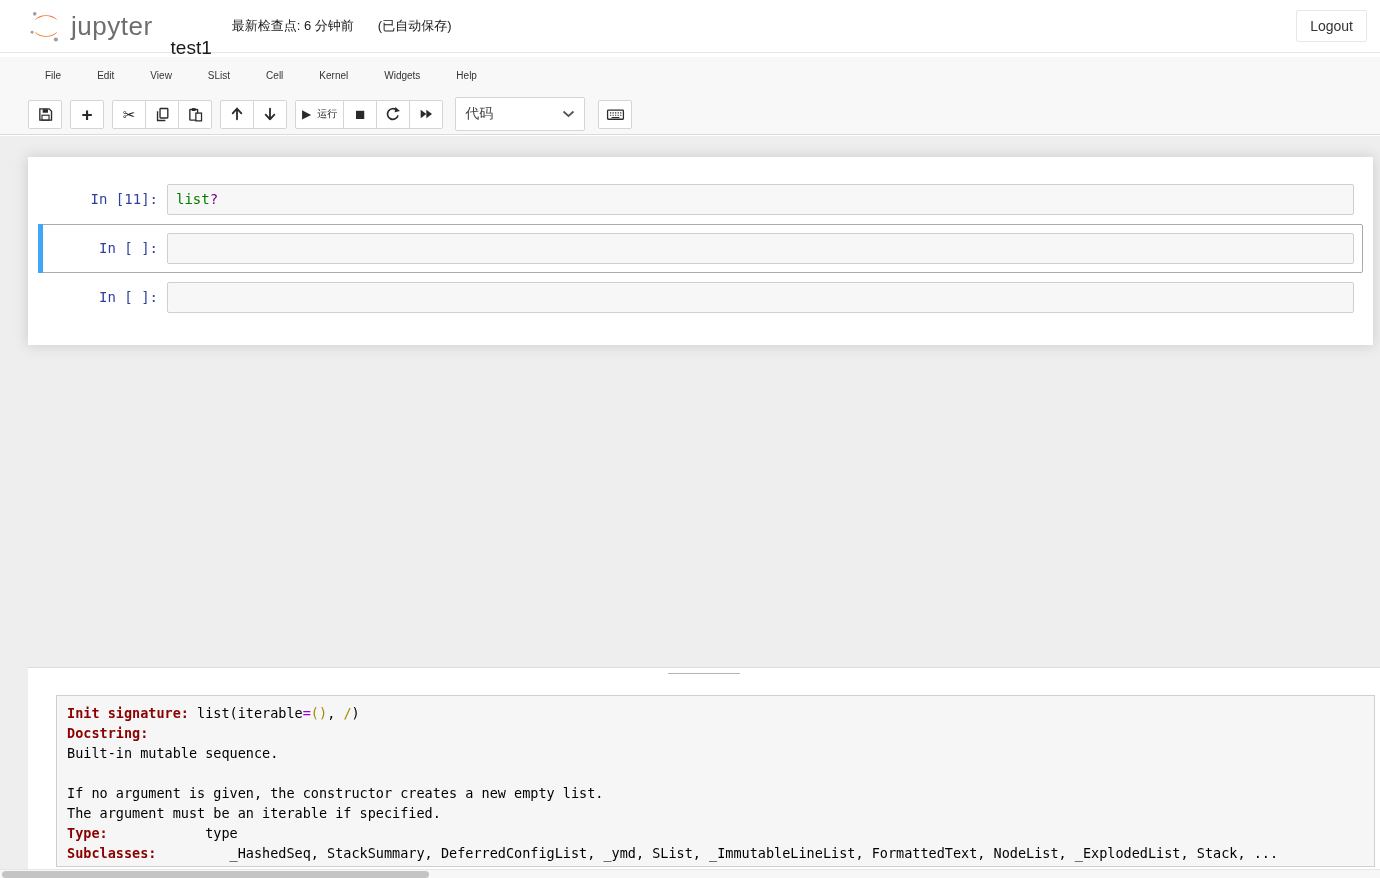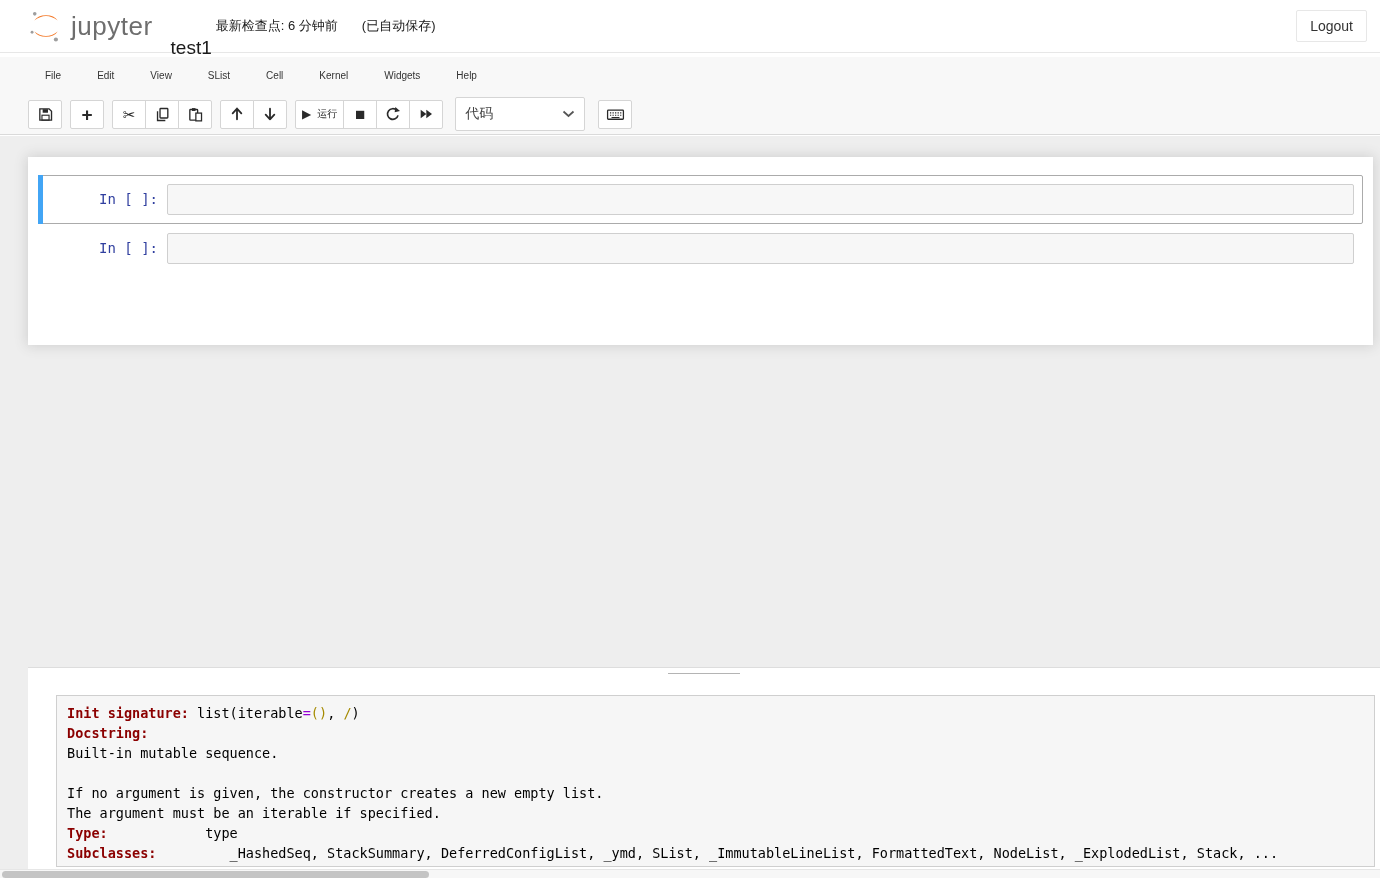--- a/index.html
+++ b/index.html
@@ -6,21 +6,21 @@
   html,body { width:1380px; height:878px; overflow:hidden; background:#fff;
               font-family:"Liberation Sans", sans-serif; }
   body { position:relative; }
 
   
   .header { position:absolute; top:0; left:0; right:0; height:53px; background:#fff;
             border-bottom:1px solid #e7e7e7; display:flex; align-items:center; }
   .logo { display:flex; align-items:center; margin-left:28px; cursor:pointer; }
   .logo-word { font-size:26px; color:#6e6e6e; margin-left:7px; letter-spacing:0.5px; }
   .nb-title { margin-left:18px; font-size:19px; color:#1a1a1a; cursor:pointer;margin-top:44px; }
-  .chkpt { margin-left:4px; font-size:13px; color:#1a1a1a; }
+  .chkpt { margin-left:20px; font-size:13px; color:#1a1a1a; }
   .autosave { margin-left:24px; font-size:13px; color:#1a1a1a; }
   .logout { margin-left:auto; margin-right:13px; background:#fff; border:1px solid #e7e7e7;
             border-radius:2px; padding:7px 13px; font-size:14px; color:#333; cursor:pointer;
             font-family:"Liberation Sans", sans-serif; }
 
   
   .panel { position:absolute; top:57px; left:0; right:0; height:78px; background:#f8f8f8;
            border-bottom:1px solid #dadada; }
   .menubar { height:36px; display:flex; align-items:center; padding-left:27px; }
   .menu-item { font-size:10px; color:#333; padding:26px 18px; cursor:pointer; }
@@ -223,20 +223,26 @@
           <path d="M5 10 h1.6 M8.2 10 h1.6 M11.4 10 h1.6 M14.6 10 h1.6 M17.8 10 h1.6 M5 13 h1.6 M8.2 13 h1.6 M11.4 13 h1.6 M14.6 13 h1.6 M17.8 13 h1.6 M7 15.7 h10" stroke="#2a2a2a" stroke-width="1.4"></path>
         </svg>
       </span>
     </div>
   </div>
 </div>
 
 <div class="page">
   <div class="notebook">
 
+    <div class="cell">
+      <div class="prompt">In [11]:</div>
+      <div class="input-area">
+        <span><span class="tok-green">list</span><span class="tok-purple">?</span></span>
+      </div>
+    </div>
 
     <div class="cell selected">
       <div class="prompt">In [ ]:</div>
       <div class="input-area">
         <span></span>
       </div>
     </div>
 
     <div class="cell">
       <div class="prompt">In [ ]:</div>

